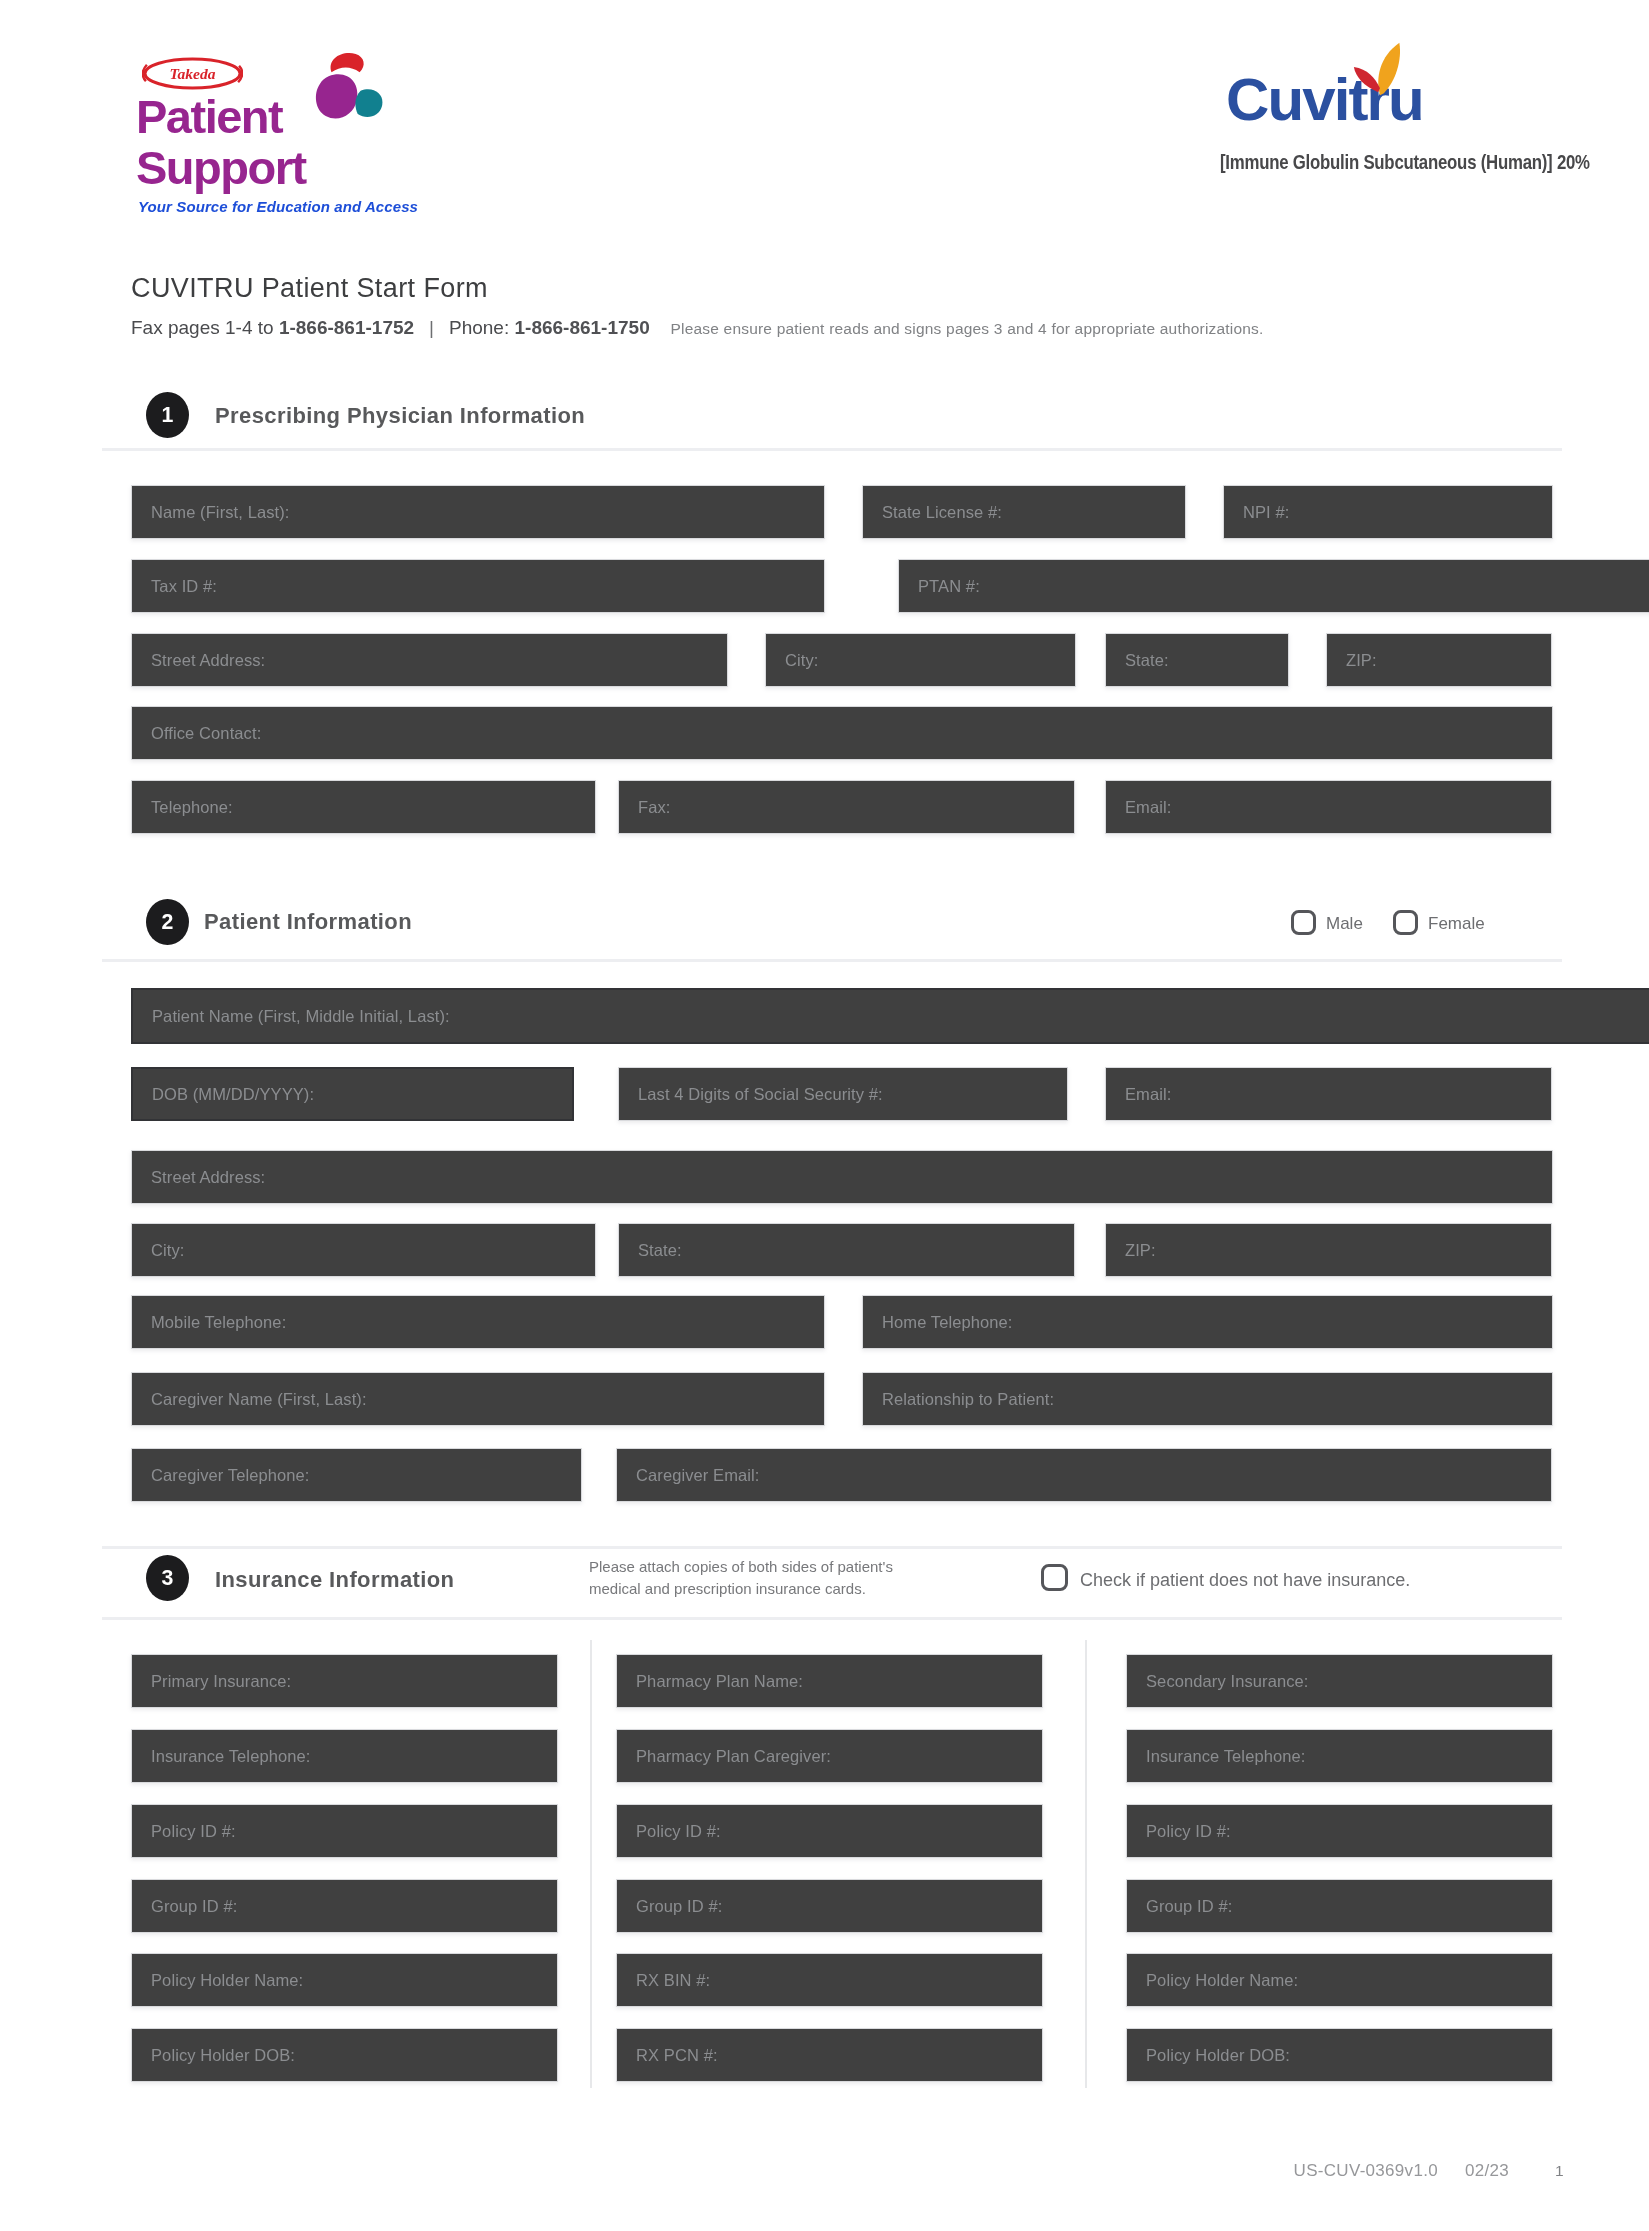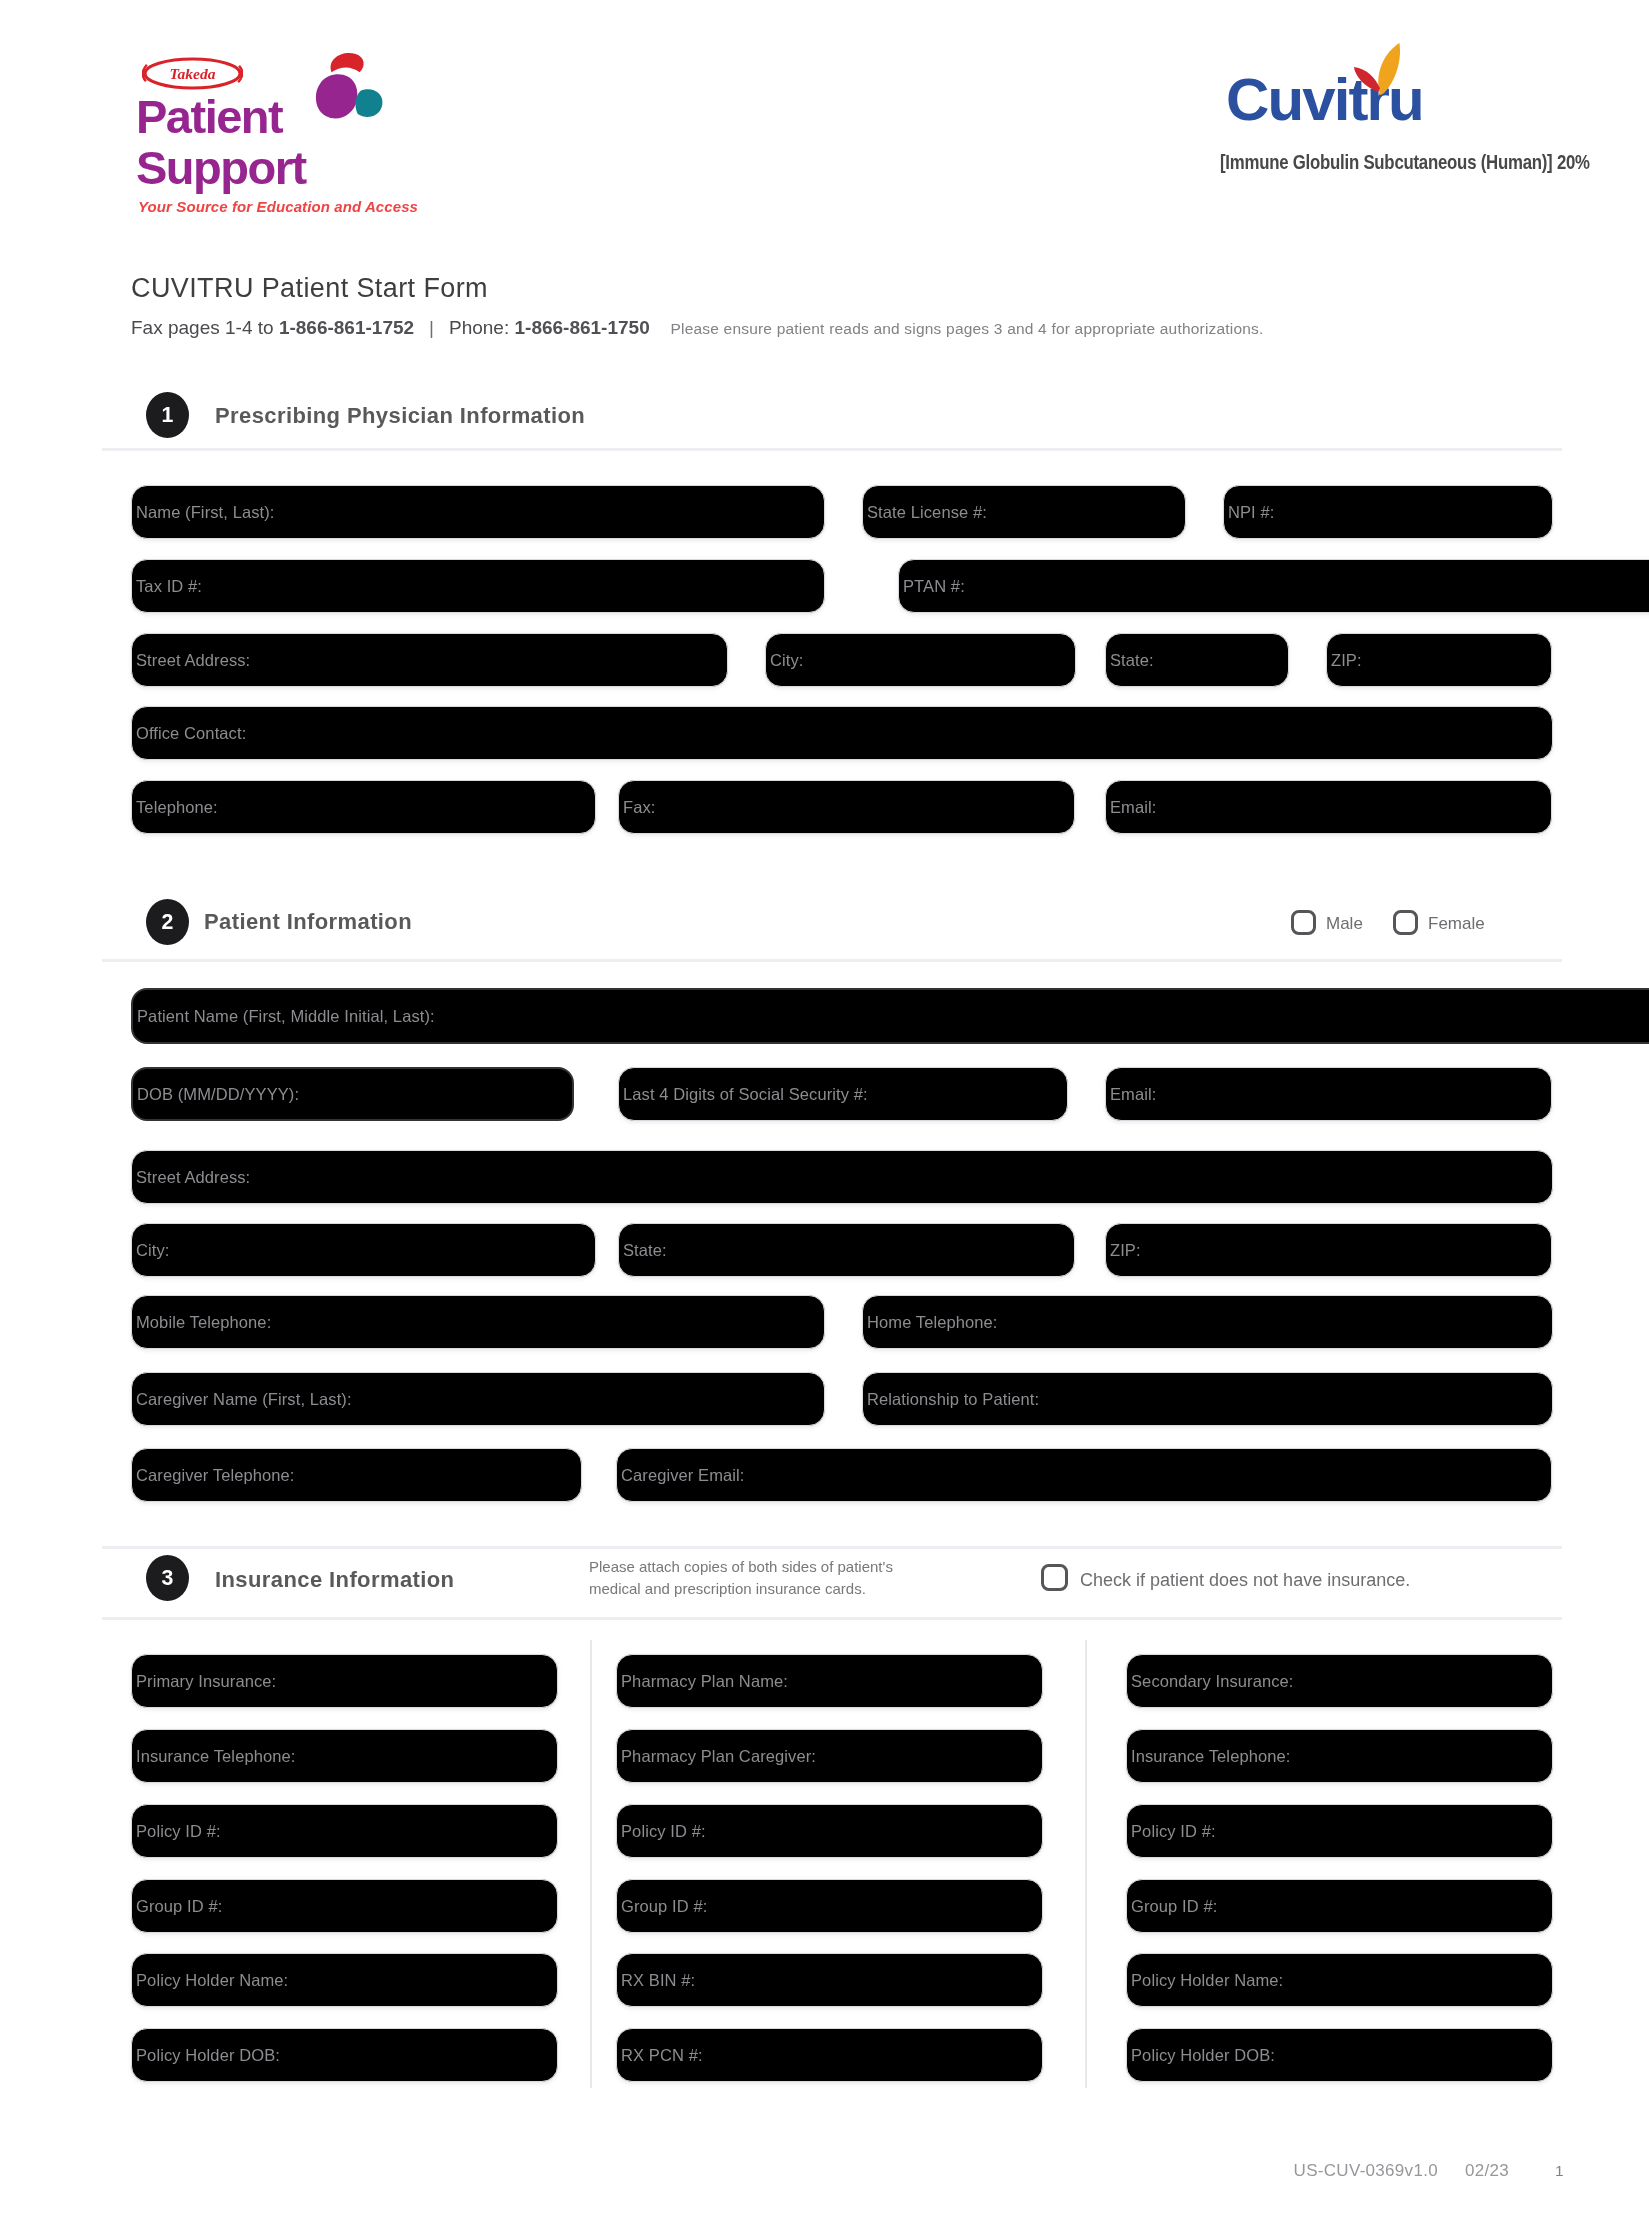--- a/index.html
+++ b/index.html
@@ -9,21 +9,21 @@
   }
   .abs { position:absolute; }
 
   
   .logo-patient, .logo-support {
     position:absolute; left:136px; font-size:47px; font-weight:bold;
     color:#97258f; letter-spacing:-1.5px; line-height:1;
   }
   .logo-tagline {
     position:absolute; left:138px; top:198px; font-size:15px;
-    font-style:italic; font-weight:bold; color:#ef4444; letter-spacing:0.1px;text-align:right;
+    font-style:italic; font-weight:bold; color:#1d4ed8; letter-spacing:0.1px;text-align:right;
   }
   .cuvitru-word {
     position:absolute; left:1226px; top:70px; font-size:60px; font-weight:bold;
     color:#2b50a0; letter-spacing:-1.9px; line-height:1;
   }
   .cuvitru-sub {
     position:absolute; left:1220px; top:150px; font-size:21px; font-weight:bold;
     color:#48484a; white-space:nowrap; transform:scaleX(.80); transform-origin:left center;
     letter-spacing:-0.3px;
   }
@@ -39,24 +39,24 @@
   .sec-circle {
     position:absolute; width:43px; height:46px; border-radius:50%;
     background:#1c1c1e; color:#ffffff; display:flex; align-items:center;
     justify-content:center; font-size:21.3px; font-weight:bold;
   }
   .sec-title { position:absolute; font-size:22px; font-weight:bold; color:#58595b; letter-spacing:0.4px; }
   .hairline  { position:absolute; left:102px; width:1460px; height:2.9px; background:#edeef1; }
 
   
   .field {
-    position:absolute; height:54px; box-sizing:border-box; background:#000000;
-    border:1.9px solid #d9dadd; border-radius:16px;
+    position:absolute; height:54px; box-sizing:border-box; background:#404040;
+    border:1.9px solid #d9dadd; border-radius:0;
     box-shadow:0 1.9px 3.9px rgba(130,130,140,.16);
-    display:flex; align-items:center; padding-left:4px;
+    display:flex; align-items:center; padding-left:19px;
   }
   .field span { color:#8b8d90; font-size:16.5px; letter-spacing:0.1px; }
   .field.dark { border:2.9px solid #323336; box-shadow:none; }
 
   
   .checkbox {
     position:absolute; box-sizing:border-box; width:25px; height:25px;
     border:3.4px solid #55565a; border-radius:7.8px; background:#ffffff;
   }
   .cb-label { position:absolute; font-size:17px; color:#6d6e71; }

